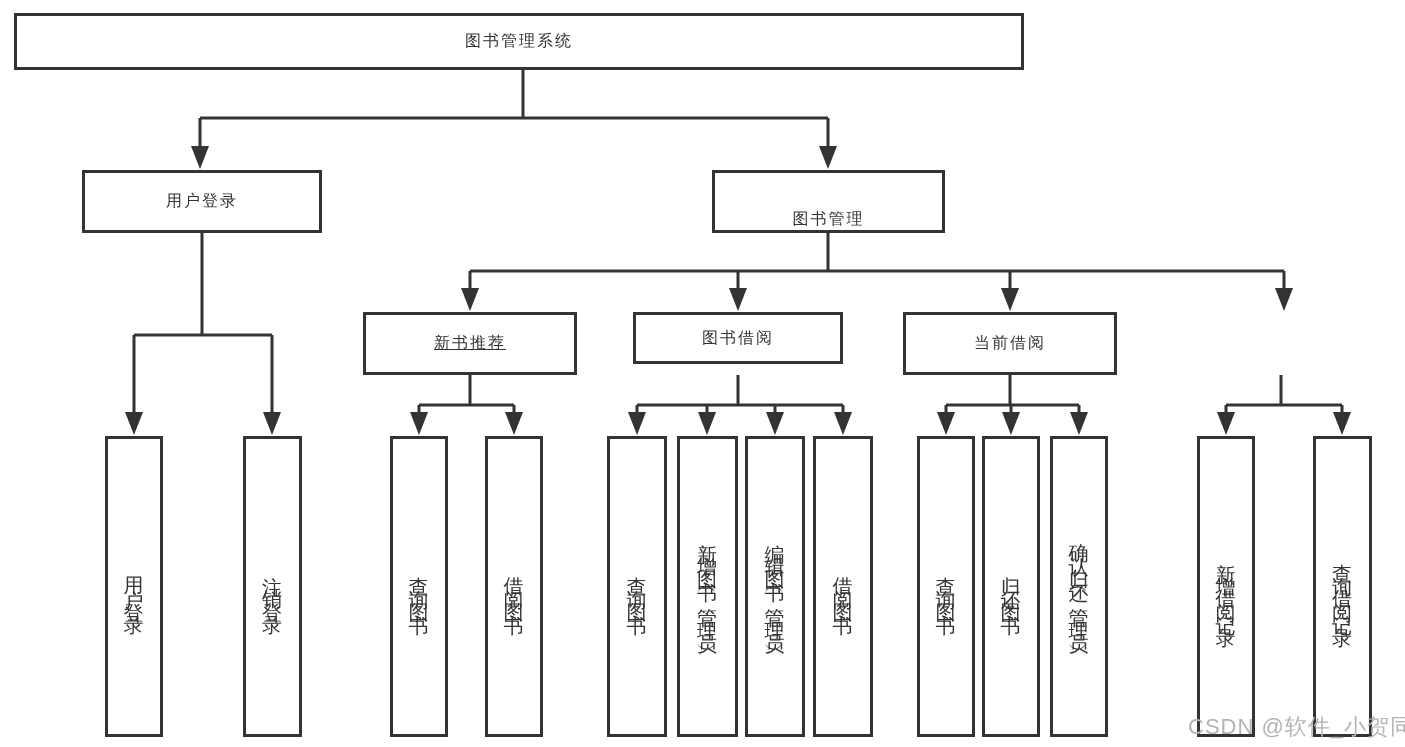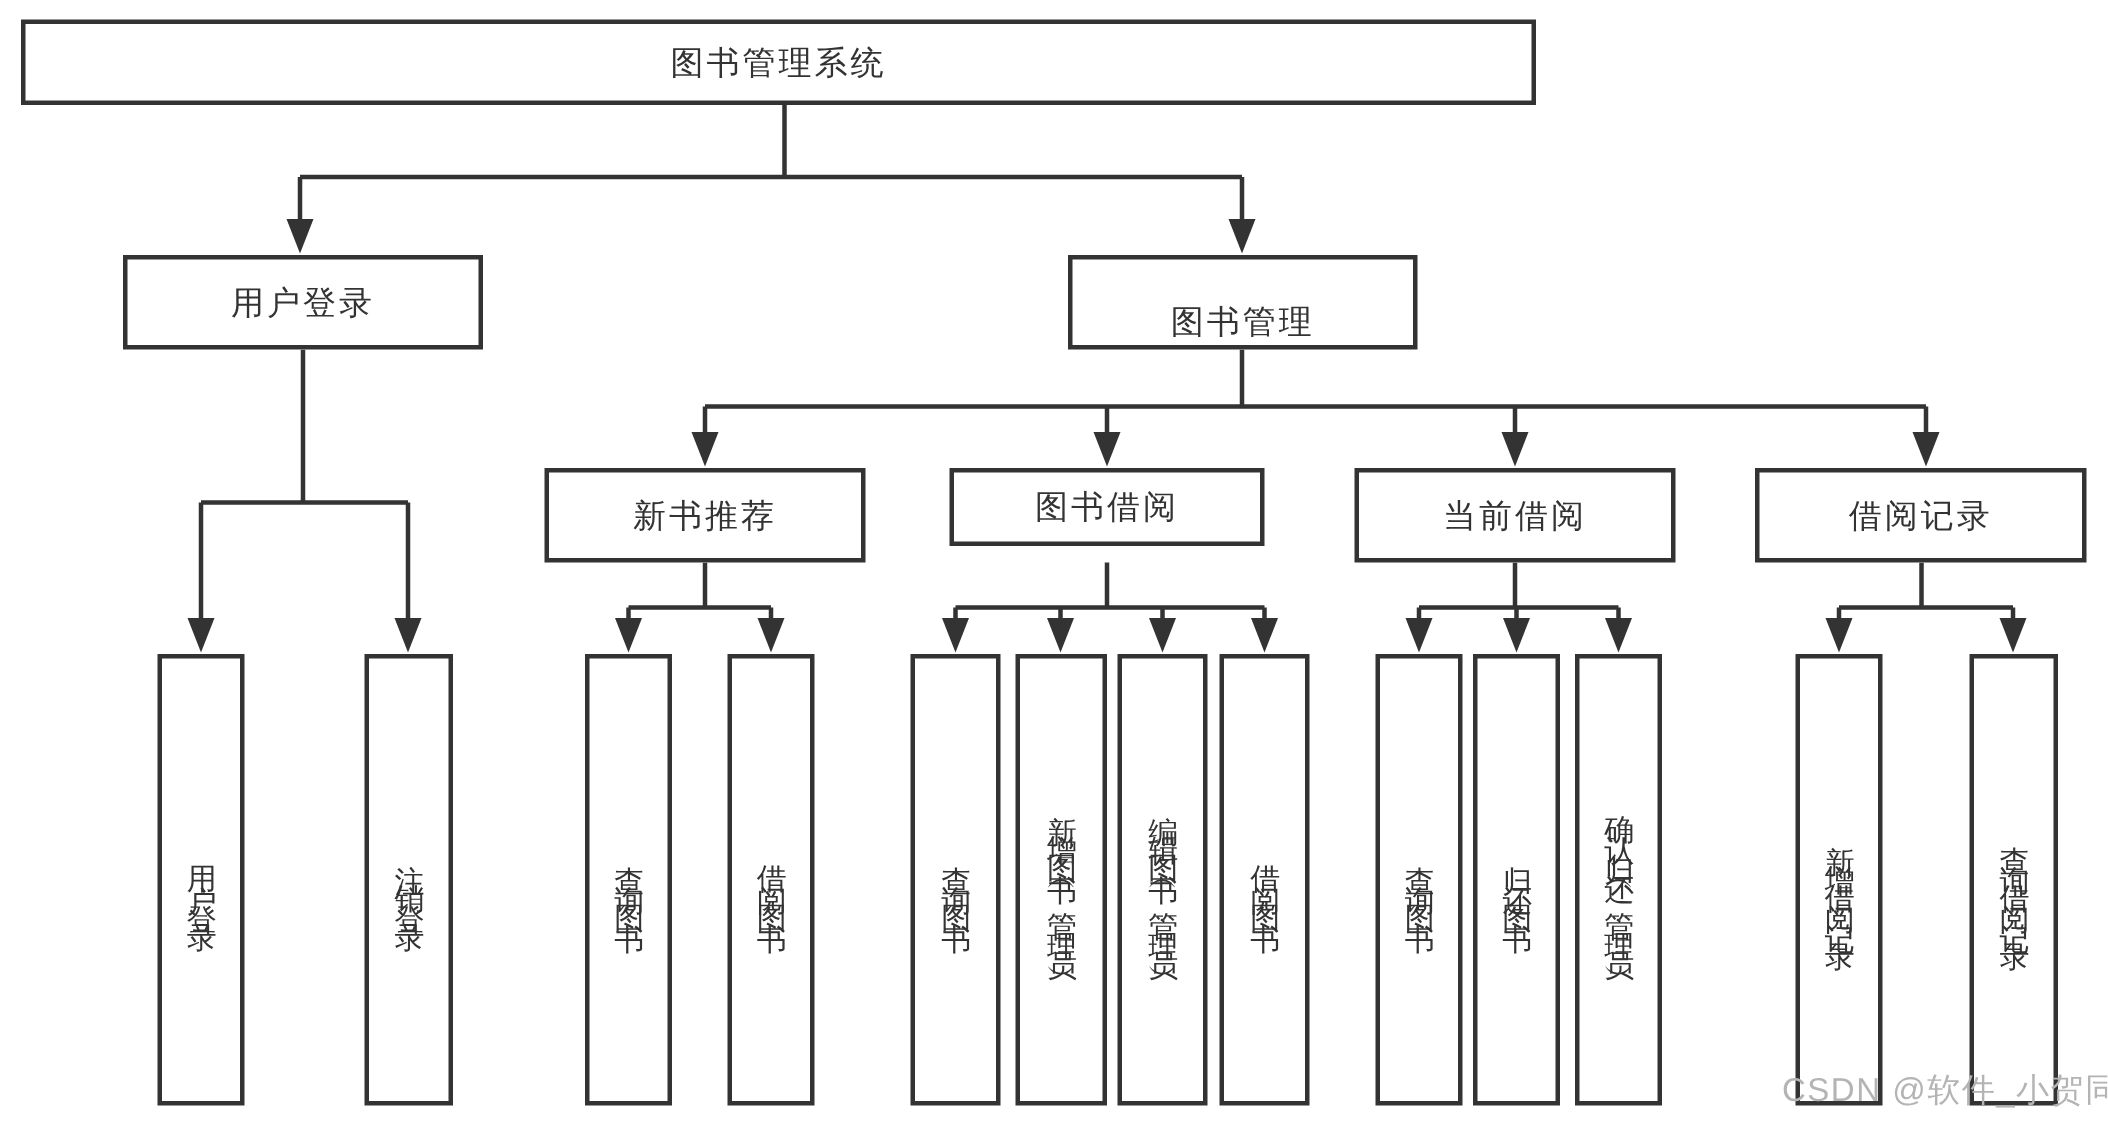--- a/index.html
+++ b/index.html
@@ -27,38 +27,38 @@
     position: absolute;
     box-sizing: border-box;
     border: 3px solid #333333;
     background: #ffffff;
     display: flex;
     align-items: center;
     justify-content: center;
     color: #333333;
   }
   .hlabel {
-    font-size: 22px;
+    font-size: 16px;
     letter-spacing: 2px;
     color: #333333;
     white-space: nowrap;
   }
   .vlabel {
     writing-mode: vertical-rl;
     text-orientation: mixed;
     font-size: 20px;
     line-height: 1.1;
     letter-spacing: 13px;
     color: #333333;
     white-space: nowrap;
   }
   .root-box    { left: 14px;   top: 13px;  width: 1010px; height: 57px; }
   .lvl2-a     { left: 82px;   top: 170px; width: 240px;  height: 63px; }
   .lvl2-b     { left: 712px;  top: 170px; width: 233px;  height: 63px; align-items: flex-end; }
-  .lvl3-a     { left: 363px;  top: 312px; width: 214px;  height: 63px; }
+  .lvl3-a     { left: 363px;  top: 312px; width: 214px;  height: 63px; text-decoration: underline; }
   .lvl3-b     { left: 633px;  top: 312px; width: 210px;  height: 52px; }
   .lvl3-c     { left: 903px;  top: 312px; width: 214px;  height: 63px; }
   .lvl3-d     { left: 1170px; top: 312px; width: 221px;  height: 63px; }
   .leaf       { top: 436px; height: 301px; }
   .leaf-1a { left: 105px;  width: 58px; }
   .leaf-1b { left: 243px;  width: 59px; }
   .leaf-2a { left: 390px;  width: 58px; }
   .leaf-2b { left: 485px;  width: 58px; }
   .leaf-3a { left: 607px;  width: 60px; }
   .leaf-3b { left: 677px;  width: 61px; }
@@ -134,23 +134,20 @@
 
   <div class="box lvl3-a">
     <span class="hlabel">新书推荐</span>
   </div>
   <div class="box lvl3-b">
     <span class="hlabel">图书借阅</span>
   </div>
   <div class="box lvl3-c">
     <span class="hlabel">当前借阅</span>
   </div>
-  <div class="box lvl3-d">
-    <span class="hlabel">借阅记录</span>
-  </div>
 
   <div class="box leaf leaf-1a">
     <span class="vlabel">用户登录</span>
   </div>
   <div class="box leaf leaf-1b">
     <span class="vlabel">注销登录</span>
   </div>
 
   <div class="box leaf leaf-2a">
     <span class="vlabel">查询图书</span>

